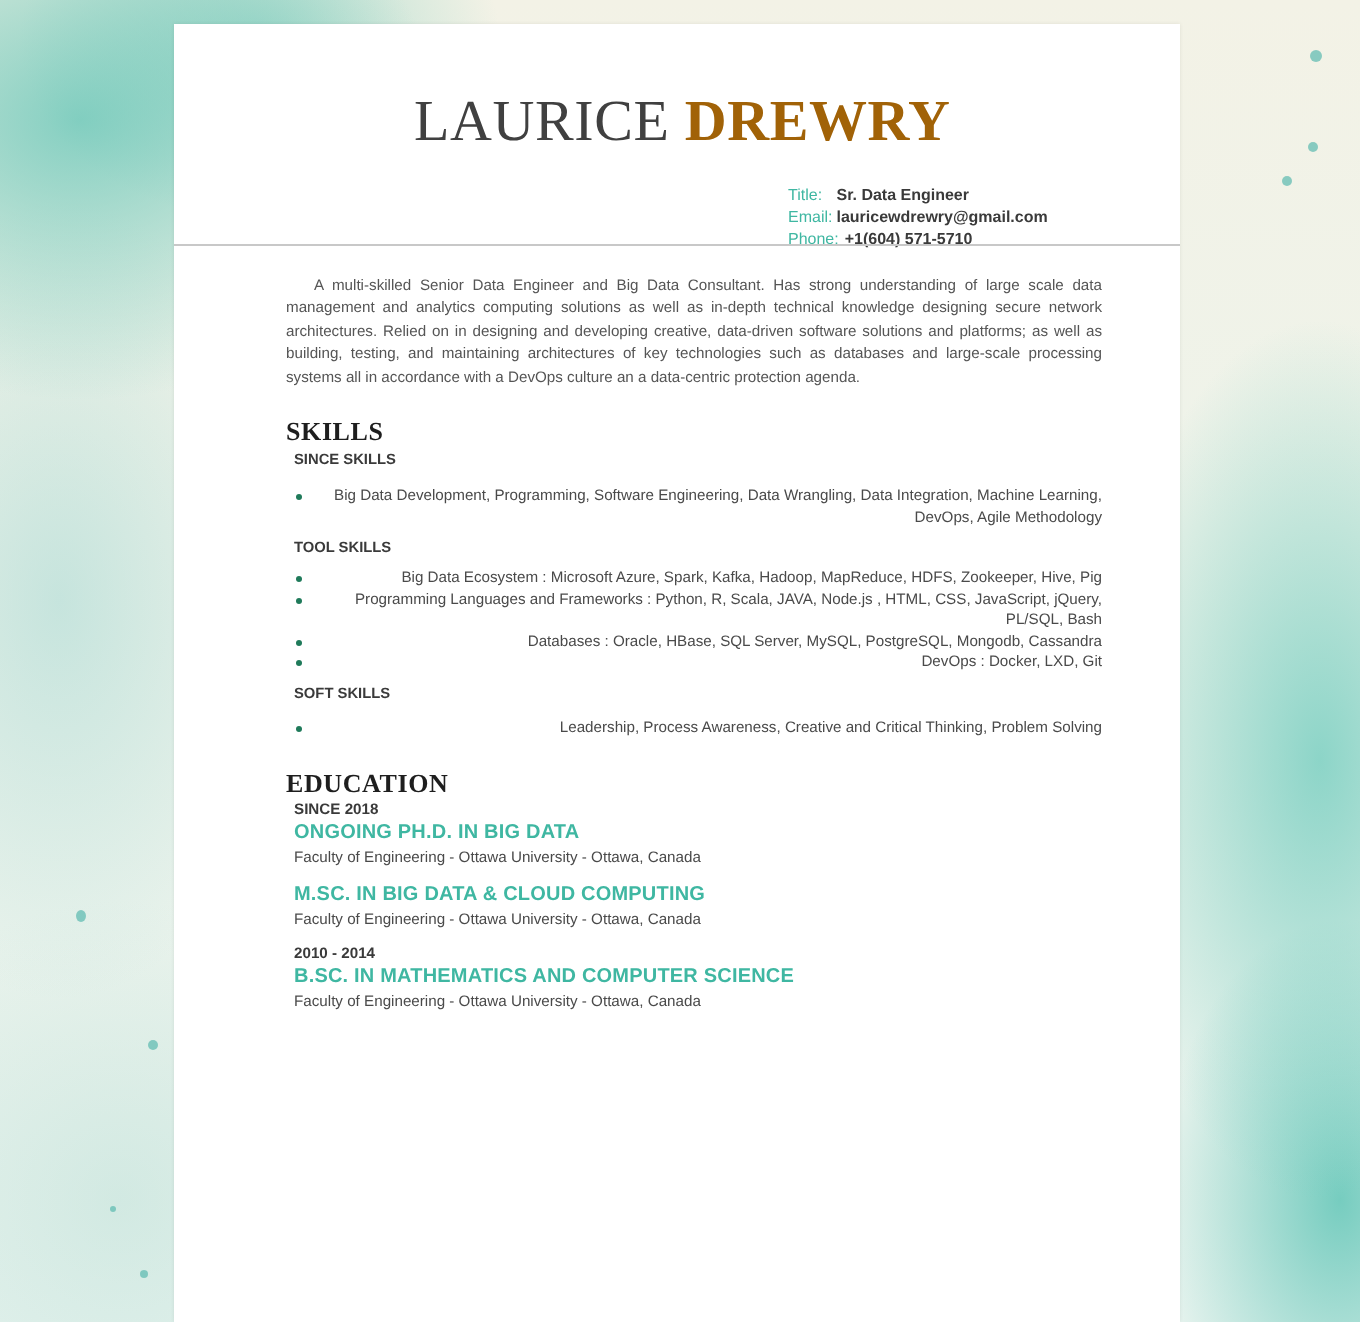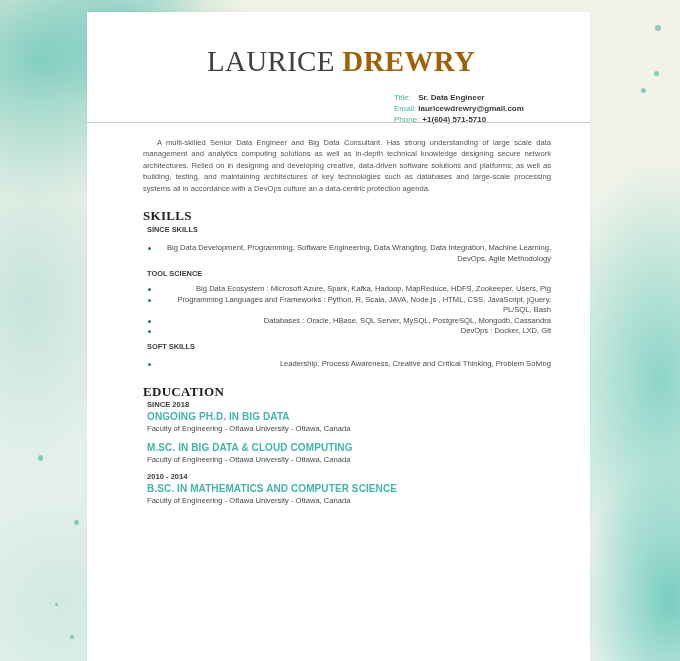--- a/index.html
+++ b/index.html
@@ -98,24 +98,24 @@
 
     <div style="height:15px"></div>
     <h2 class="section-title">SKILLS</h2>
     <div style="height:2px"></div>
     <div class="subhead">SINCE SKILLS</div>
     <div style="height:8px"></div>
     <ul class="bullets">
       <li><span class="bdot"></span><span>Big Data Development, Programming, Software Engineering, Data Wrangling, Data Integration, Machine Learning, DevOps, Agile Methodology</span></li>
     </ul>
     <div style="height:5px"></div>
-    <div class="subhead">TOOL SCIENCE</div>
+    <div class="subhead">TOOL SKILLS</div>
     <div style="height:5px"></div>
     <ul class="bullets">
-      <li><span class="bdot"></span><span>Big Data Ecosystem : Microsoft Azure, Spark, Kafka, Hadoop, MapReduce, HDFS, Zookeeper, Users, Pig</span></li>
+      <li><span class="bdot"></span><span>Big Data Ecosystem : Microsoft Azure, Spark, Kafka, Hadoop, MapReduce, HDFS, Zookeeper, Hive, Pig</span></li>
       <li><span class="bdot"></span><span>Programming Languages and Frameworks : Python, R, Scala, JAVA, Node.js , HTML, CSS, JavaScript, jQuery, PL/SQL, Bash</span></li>
       <li><span class="bdot"></span><span>Databases : Oracle, HBase, SQL Server, MySQL, PostgreSQL, Mongodb, Cassandra</span></li>
       <li><span class="bdot"></span><span>DevOps : Docker, LXD, Git</span></li>
     </ul>
     <div style="height:5px"></div>
     <div class="subhead">SOFT SKILLS</div>
     <div style="height:7px"></div>
     <ul class="bullets">
       <li><span class="bdot"></span><span>Leadership, Process Awareness, Creative and Critical Thinking, Problem Solving</span></li>
     </ul>

